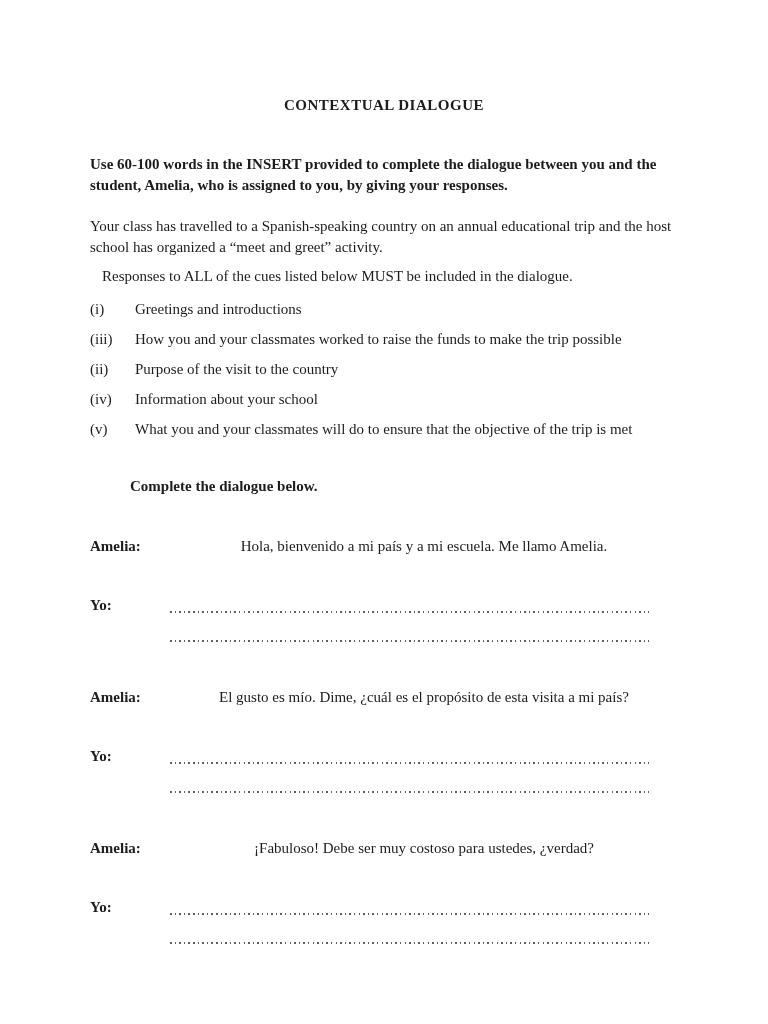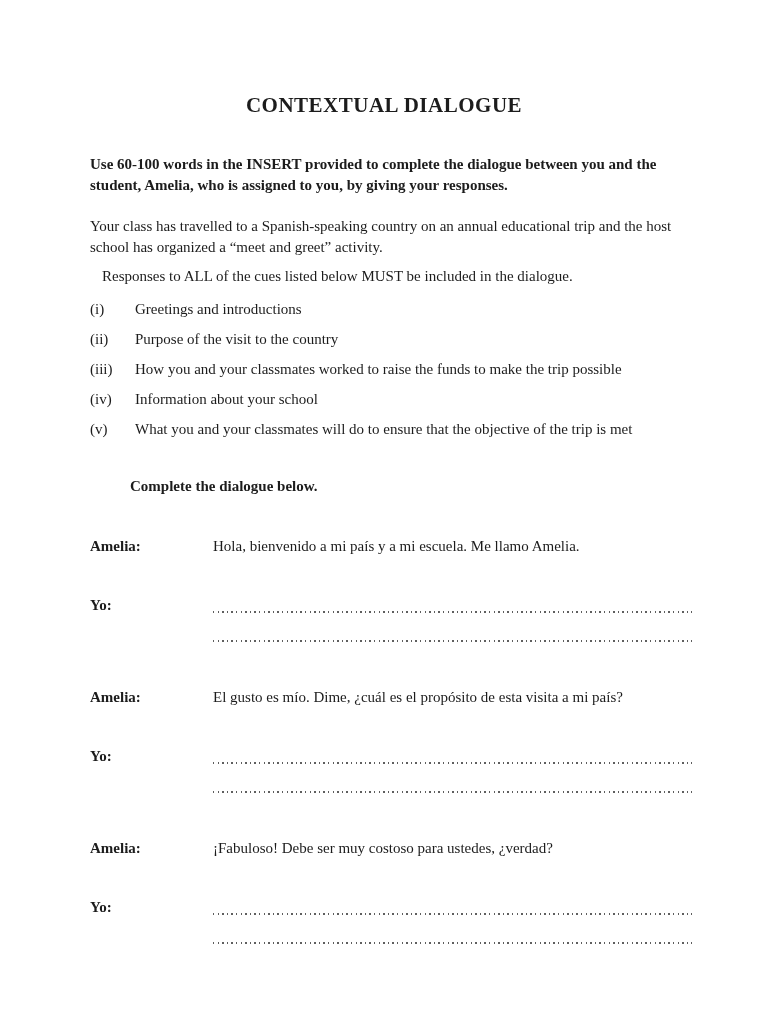--- a/index.html
+++ b/index.html
@@ -14,21 +14,21 @@
     background: #ffffff;
     font-family: "Liberation Serif", "DejaVu Serif", serif;
     font-size: 15px;
     line-height: 21px;
     color: #1c1c1c;
     box-sizing: border-box;
     padding: 95px 90px 0 90px;
     overflow: hidden;
   }
   .doc-title {
-    font-size: 21px;
+    font-size: 15px;
     font-weight: bold;
     text-align: center;
     margin: 0;
     letter-spacing: 0.5px;
   }
   p { margin: 0; }
   .bold { font-weight: bold; }
   .instructions { margin-top: 38px; }
   .scenario { margin-top: 20px; }
   .requirement { margin-top: 8px; margin-left: 12px; }
@@ -41,29 +41,28 @@
     flex: 0 0 45px;
   }
   .cue-text {
     flex: 1;
   }
   .complete-heading { margin-top: 36px; margin-left: 40px; }
   .dialogue { margin-top: 39px; }
   .drow {
     display: flex;
     align-items: flex-start;
-    gap: 43px;
   }
   .drow + .drow { margin-top: 38px; }
   .drow.after-blank { margin-top: 42px; }
   .dlabel {
     flex: 0 0 80px;
     font-weight: bold;
   }
-  .dtext { flex: 1; }
+  .dtext { flex: 1; text-align: center; }
   .blanks { flex: 1; }
   .dotline {
     position: relative;
     height: 21px;
     width: 485px;
     max-width: 100%;
   }
   .dotline + .dotline { margin-top: 8px; }
   .dotline::after {
     content: "";
@@ -87,26 +86,26 @@
   <p class="scenario">Your class has travelled to a Spanish-speaking country on an annual educational trip and the host school has organized a “meet and greet” activity.</p>
 
   <p class="requirement">Responses to ALL of the cues listed below MUST be included in the dialogue.</p>
 
   <div class="cues">
     <div class="cue-row">
       <span class="cue-num">(i)</span>
       <span class="cue-text">Greetings and introductions</span>
     </div>
     <div class="cue-row">
+      <span class="cue-num">(iii)</span>
+      <span class="cue-text">How you and your classmates worked to raise the funds to make the trip possible</span>
+    </div>
+    <div class="cue-row">
       <span class="cue-num">(ii)</span>
       <span class="cue-text">Purpose of the visit to the country</span>
-    </div>
-    <div class="cue-row">
-      <span class="cue-num">(iii)</span>
-      <span class="cue-text">How you and your classmates worked to raise the funds to make the trip possible</span>
     </div>
     <div class="cue-row">
       <span class="cue-num">(iv)</span>
       <span class="cue-text">Information about your school</span>
     </div>
     <div class="cue-row">
       <span class="cue-num">(v)</span>
       <span class="cue-text">What you and your classmates will do to ensure that the objective of the trip is met</span>
     </div>
   </div>

